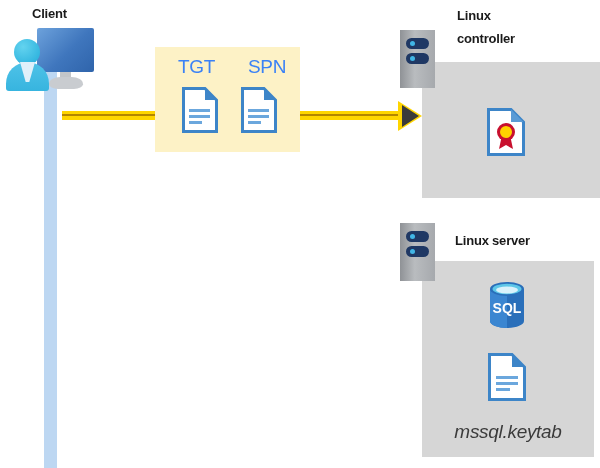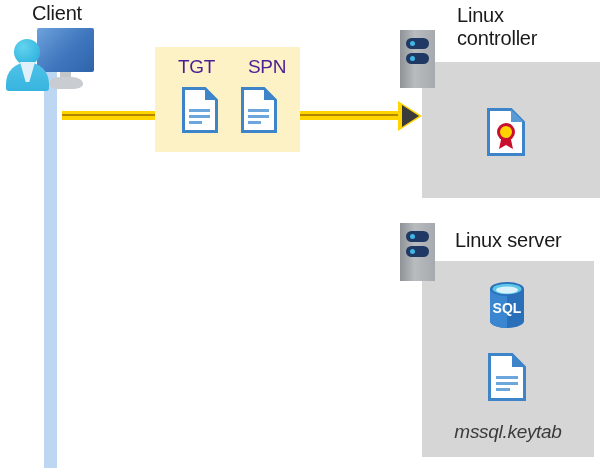--- a/index.html
+++ b/index.html
@@ -15,37 +15,37 @@
     width: 600px;
     height: 468px;
     background: #ffffff;
     overflow: hidden;
   }
   .abs { position: absolute; }
 
   
   .hdr-label {
     font-family: "Liberation Sans", sans-serif;
-    font-weight: normal;
-    font-size: 20px;
+    font-weight: bold;
+    font-size: 13px;
     line-height: 23px;
     color: #1a1a1a;
     letter-spacing: -0.2px;
     white-space: pre-line;
   }
   .file-label {
     font-family: "Liberation Sans", sans-serif;
     font-size: 19px;
     color: #3b3b3b;
     letter-spacing: -0.3px;
   }
   .doc-cap {
     font-family: "Liberation Sans", sans-serif;
     font-size: 19px;
-    color: #4c1d95;
+    color: #3b82f6;
     letter-spacing: -0.3px;
   }
 
   
   .lifeline {
     background: #bdd7f2;
   }
 
   
   .yellow-box {

